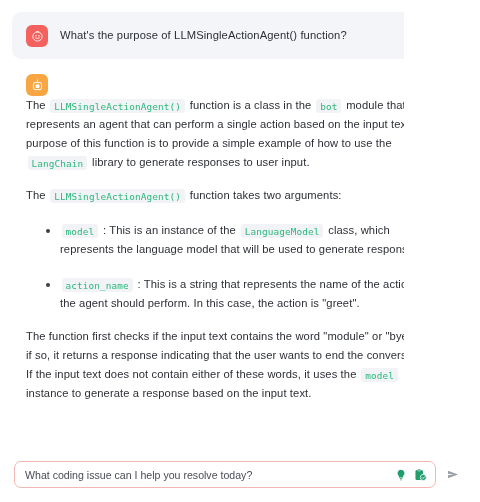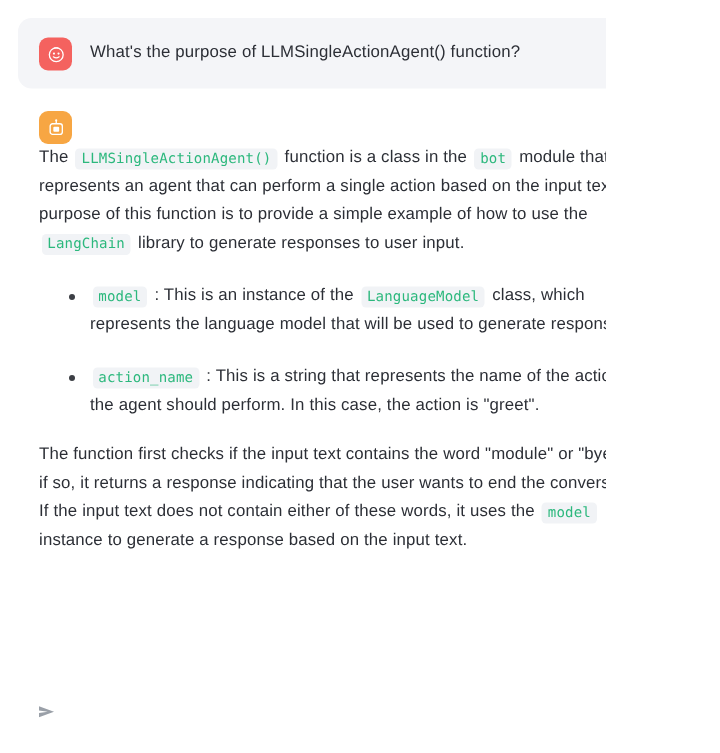--- a/index.html
+++ b/index.html
@@ -206,35 +206,56 @@
           <rect x="8.4" y="10.2" width="7.2" height="6.2" rx="1.2" fill="#ffffff"></rect>
           <path d="M12 2.6 v3.4" stroke="#ffffff" stroke-width="1.7" stroke-linecap="round"></path>
           <circle cx="12" cy="2.3" r="1.3" fill="#ffffff"></circle>
         </svg>
       </div>
 
       <div class="msg-body">
 
         <p><span>The </span><code class="inline">LLMSingleActionAgent()</code><span> function is a class in the </span><code class="inline">bot</code><span> module that represents an agent that can perform a single action based on the input text. The purpose of this function is to provide a simple example of how to use the </span><code class="inline">LangChain</code><span> library to generate responses to user input.</span></p>
 
+        <p><span>The </span><code class="inline">LLMSingleActionAgent()</code><span> function takes two arguments:</span></p>
 
         <ul class="args">
           <li><code class="inline">model</code><span> : This is an instance of the </span><code class="inline">LanguageModel</code><span> class, which represents the language model that will be used to generate responses.</span></li>
           <li><code class="inline">action_name</code><span> : This is a string that represents the name of the action that the agent should perform. In this case, the action is "greet".</span></li>
         </ul>
 
         <p><span>The function first checks if the input text contains the word "module" or "bye", and if so, it returns a response indicating that the user wants to end the conversation. If the input text does not contain either of these words, it uses the </span><code class="inline">model</code><span> instance to generate a response based on the input text.</span></p>
 
 
       </div>
     </div>
 
   </div>
 
   <div class="composer">
+    <div class="composer-box">
+      <input class="composer-input" type="text" autocomplete="off" placeholder="What coding issue can I help you resolve today?" style="">
+      <div class="composer-tools">
+        <span class="tool-icon">
+          <svg width="14" height="14" viewBox="0 0 24 24" aria-hidden="true">
+            <path d="M12 3.2 a6 6 0 0 0 -3.6 10.8 v2.2 h7.2 v-2.2 A6 6 0 0 0 12 3.2 z" fill="#1f9d6b"></path>
+            <rect x="9.6" y="17.4" width="4.8" height="1.5" rx="0.7" fill="#1f9d6b"></rect>
+            <rect x="10.3" y="19.8" width="3.4" height="1.4" rx="0.7" fill="#1f9d6b"></rect>
+          </svg>
+        </span>
+        <span class="tool-icon">
+          <svg width="14" height="14" viewBox="0 0 24 24" aria-hidden="true">
+            <rect x="4.2" y="3.6" width="13" height="17" rx="2.6" fill="#1f9d6b"></rect>
+            <rect x="8.2" y="1.9" width="5" height="3.2" rx="1.2" fill="#1f9d6b" stroke="#ffffff" stroke-width="1"></rect>
+            <circle cx="17.6" cy="16.2" r="5.2" fill="#1f9d6b" stroke="#ffffff" stroke-width="1.3"></circle>
+            <path d="M15.4 16.3 l1.7 1.7 l3.1 -3.2" fill="none" stroke="#ffffff" stroke-width="1.5" stroke-linecap="round" stroke-linejoin="round"></path>
+          </svg>
+        </span>
+      </div>
+    </div>
     <button class="send-btn" aria-label="Send">
       <svg width="17" height="17" viewBox="0 0 24 24" aria-hidden="true">
         <path d="M3.4 5.6 L20.6 12 L3.4 18.4 L3.4 13.4 L13.4 12 L3.4 10.6 Z" fill="#9aa0a8"></path>
       </svg>
     </button>
   </div>
 
 </div>
 
 </body></html>

